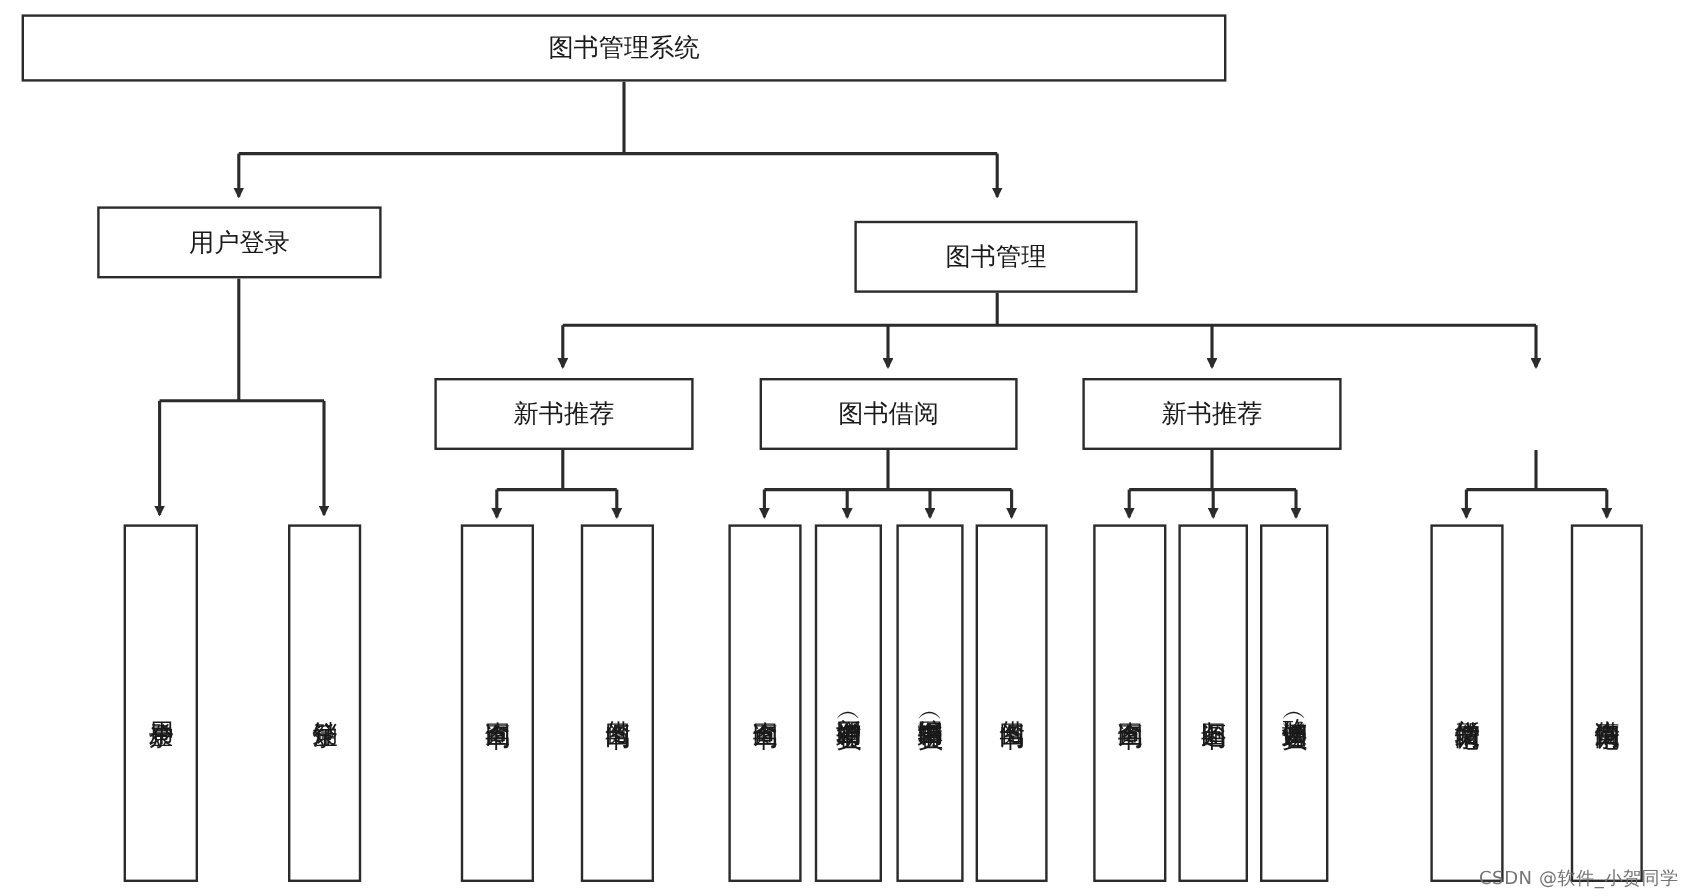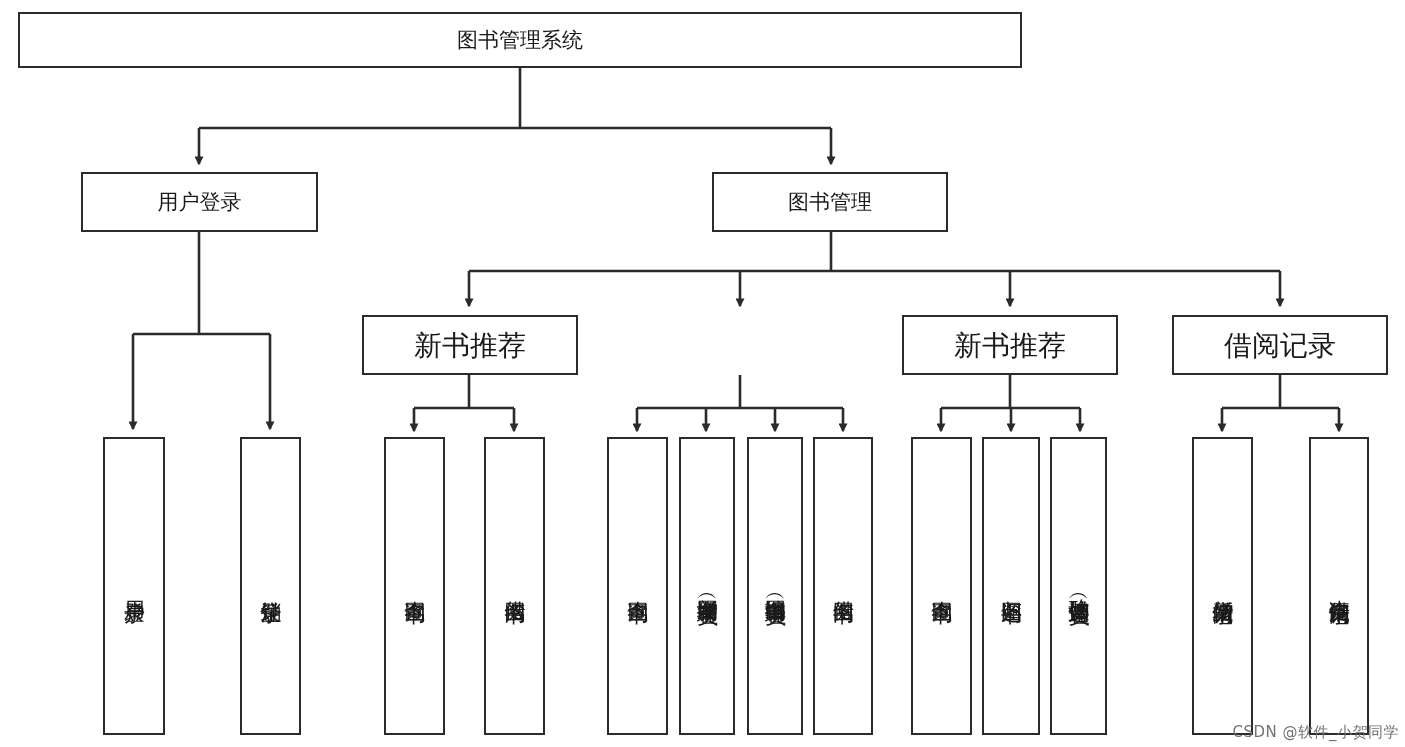--- a/index.html
+++ b/index.html
@@ -38,21 +38,21 @@
   }
   .node-label {
     display: block;
     text-align: center;
     white-space: nowrap;
     line-height: 1.25;
   }
   .node.level-0 { }
   .node.level-0 .node-label { font-size: 21px; }
   .node.level-1 .node-label { font-size: 21px; }
-  .node.level-2 .node-label { font-size: 28px; }
+  .node.level-2 .node-label { font-size: 21px; }
   .node.leaf {
     align-items: center;
     justify-content: center;
   }
   .node.leaf .node-label {
     writing-mode: vertical-rl;
     text-orientation: upright;
     font-size: 21px;
     line-height: 1.18;
     letter-spacing: 1px;
@@ -141,36 +141,36 @@
   </svg>
 
   <div class="node level-0" style="left:18px; top:12px; width:1004px; height:56px;">
     <span class="node-label">图书管理系统</span>
   </div>
 
   <div class="node level-1" style="left:81px; top:172px; width:237px; height:60px;">
     <span class="node-label">用户登录</span>
   </div>
 
-  <div class="node level-1" style="left:712px; top:172px; width:236px; height:60px;">
+  <div class="node level-1" style="left:712px; top:184px; width:236px; height:60px;">
     <span class="node-label">图书管理</span>
   </div>
 
   <div class="node level-2" style="left:362px; top:315px; width:216px; height:60px;">
     <span class="node-label">新书推荐</span>
   </div>
 
+  <div class="node level-2" style="left:633px; top:315px; width:215px; height:60px;">
+    <span class="node-label">图书借阅</span>
+  </div>
 
   <div class="node level-2" style="left:902px; top:315px; width:216px; height:60px;">
     <span class="node-label">新书推荐</span>
   </div>
 
-  <div class="node level-2" style="left:1172px; top:315px; width:216px; height:60px;">
-    <span class="node-label">借阅记录</span>
-  </div>
 
   <div class="node leaf" style="left:103px; top:437px; width:62px; height:298px;">
     <span class="node-label">用户登录</span>
   </div>
 
   <div class="node leaf" style="left:240px; top:437px; width:61px; height:298px;">
     <span class="node-label">注销登录</span>
   </div>
 
   <div class="node leaf" style="left:384px; top:437px; width:61px; height:298px;">

